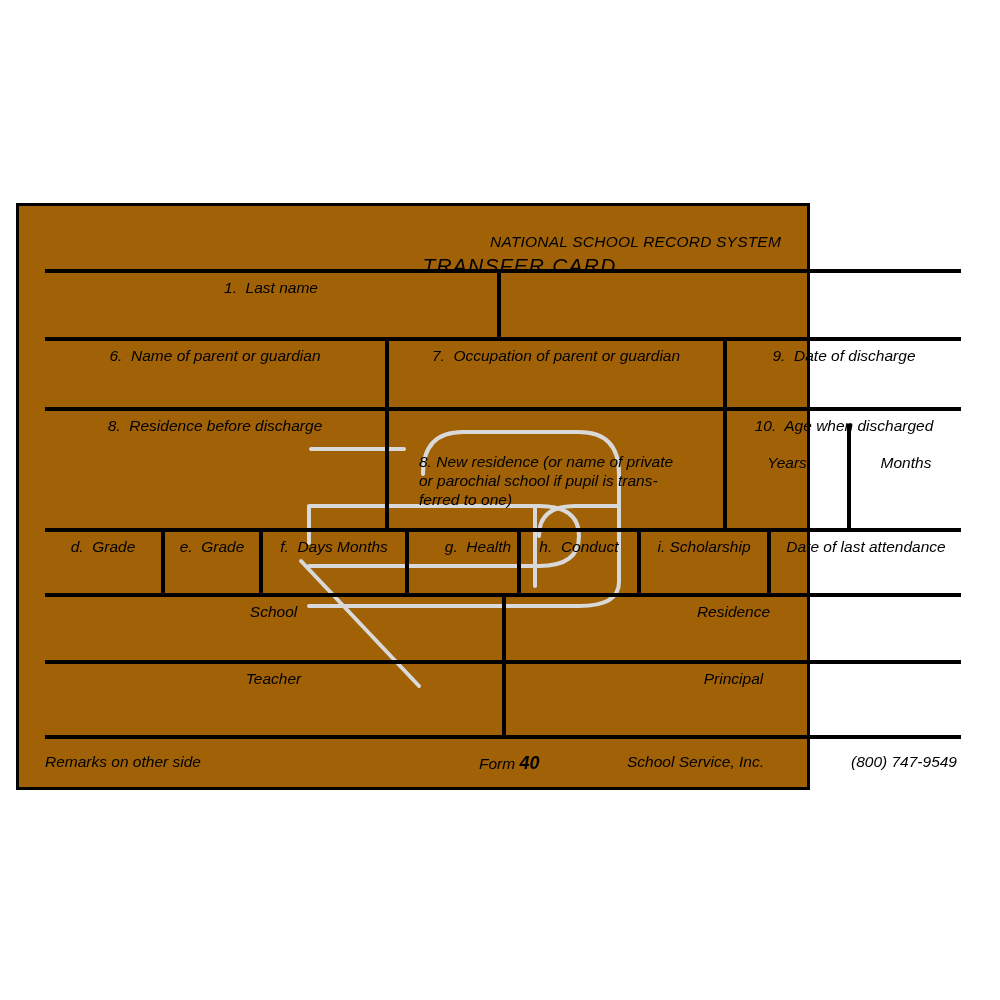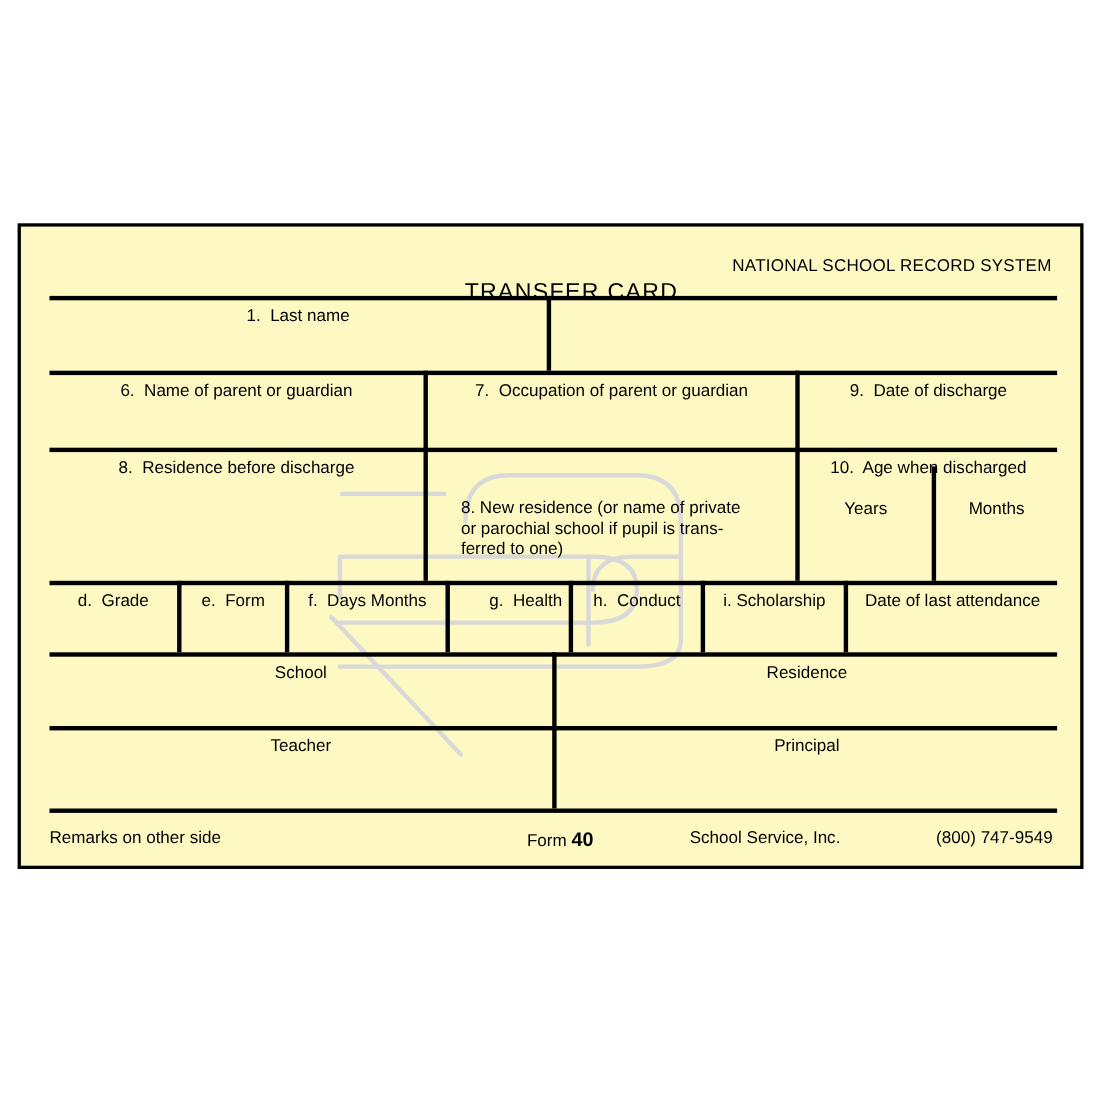--- a/index.html
+++ b/index.html
@@ -21,25 +21,26 @@
     width: 1000px;
     height: 1000px;
     background: #ffffff;
   }
 
   
   #card-frame {
     position: absolute;
     left: 16px;
     top: 203px;
-    width: 969px;
+    width: 794px;
     height: 587px;
     border: 3px solid #000000;
     box-sizing: border-box;
-    background: #fef9c3;
+    background: #a16207;
+    font-style: italic;
   }
 
   
   #watermark {
     position: absolute;
     left: 0;
     top: 0;
     width: 969px;
     height: 587px;
     pointer-events: none;
@@ -170,21 +171,21 @@
 
     <div class="cell-label center" style="left:26px; top:210px; width:340px;">8.  Residence before discharge</div>
     <div class="cell-label multiline" style="left:400px; top:210px; width:300px;">8.  New residence (or name of private
     or parochial school if pupil is trans-
     ferred to one)</div>
     <div class="cell-label center" style="left:708px; top:210px; width:234px;">10.  Age when discharged</div>
     <div class="cell-label center" style="left:708px; top:247px; width:120px;">Years</div>
     <div class="cell-label center" style="left:832px; top:247px; width:110px;">Months</div>
 
     <div class="cell-label center" style="left:26px;  top:331px; width:116px;">d.  Grade</div>
-    <div class="cell-label center" style="left:146px; top:331px; width:94px;">e.  Form</div>
+    <div class="cell-label center" style="left:146px; top:331px; width:94px;">e.  Grade</div>
     <div class="cell-label center" style="left:244px; top:331px; width:142px;">f.  Days Months</div>
     <div class="cell-label center" style="left:390px; top:331px; width:108px;margin-left:15px;">g.  Health</div>
     <div class="cell-label center" style="left:502px; top:331px; width:116px;">h.  Conduct</div>
     <div class="cell-label center" style="left:622px; top:331px; width:126px;">i. Scholarship</div>
     <div class="cell-label center" style="left:752px; top:331px; width:190px;">Date of last attendance</div>
 
     <div class="cell-label center" style="left:26px;  top:396px; width:457px;">School</div>
     <div class="cell-label center" style="left:487px; top:396px; width:455px;">Residence</div>
 
     <div class="cell-label center" style="left:26px;  top:463px; width:457px;">Teacher</div>

